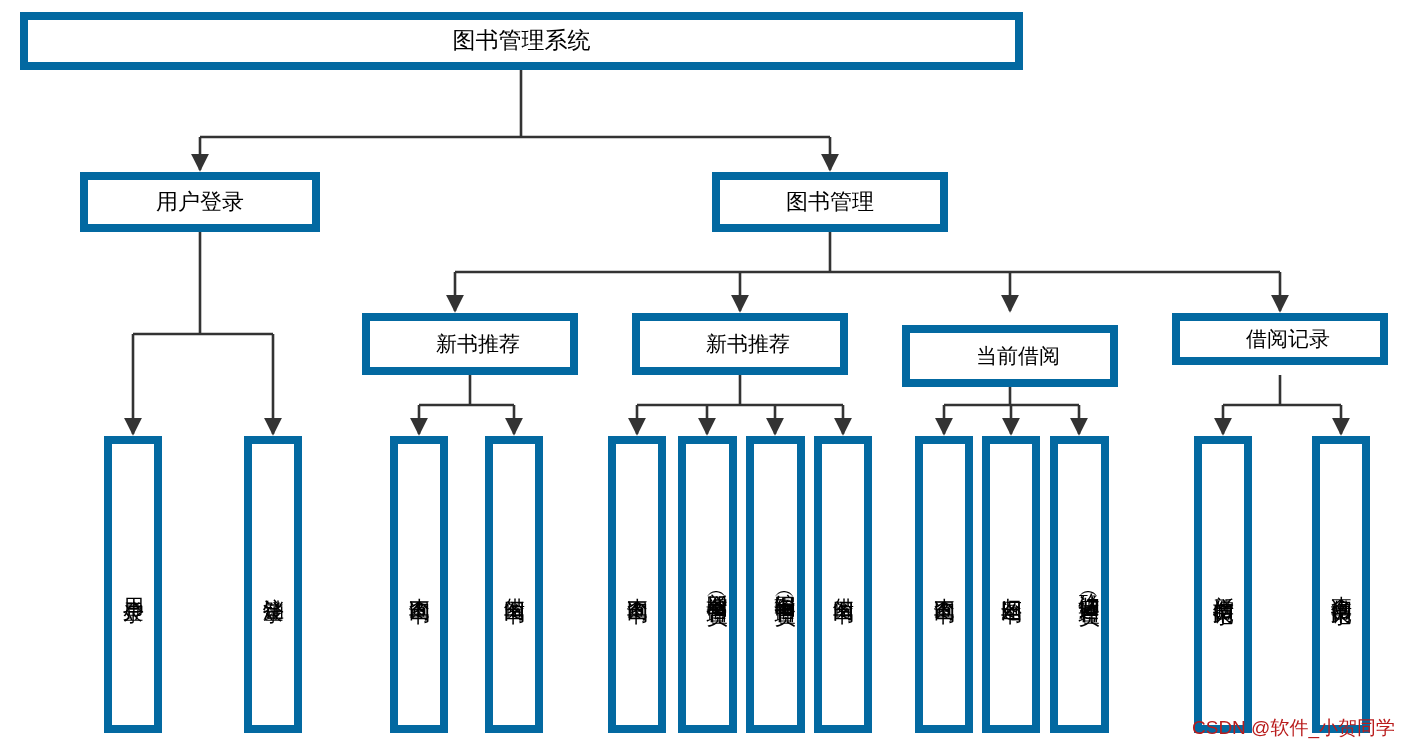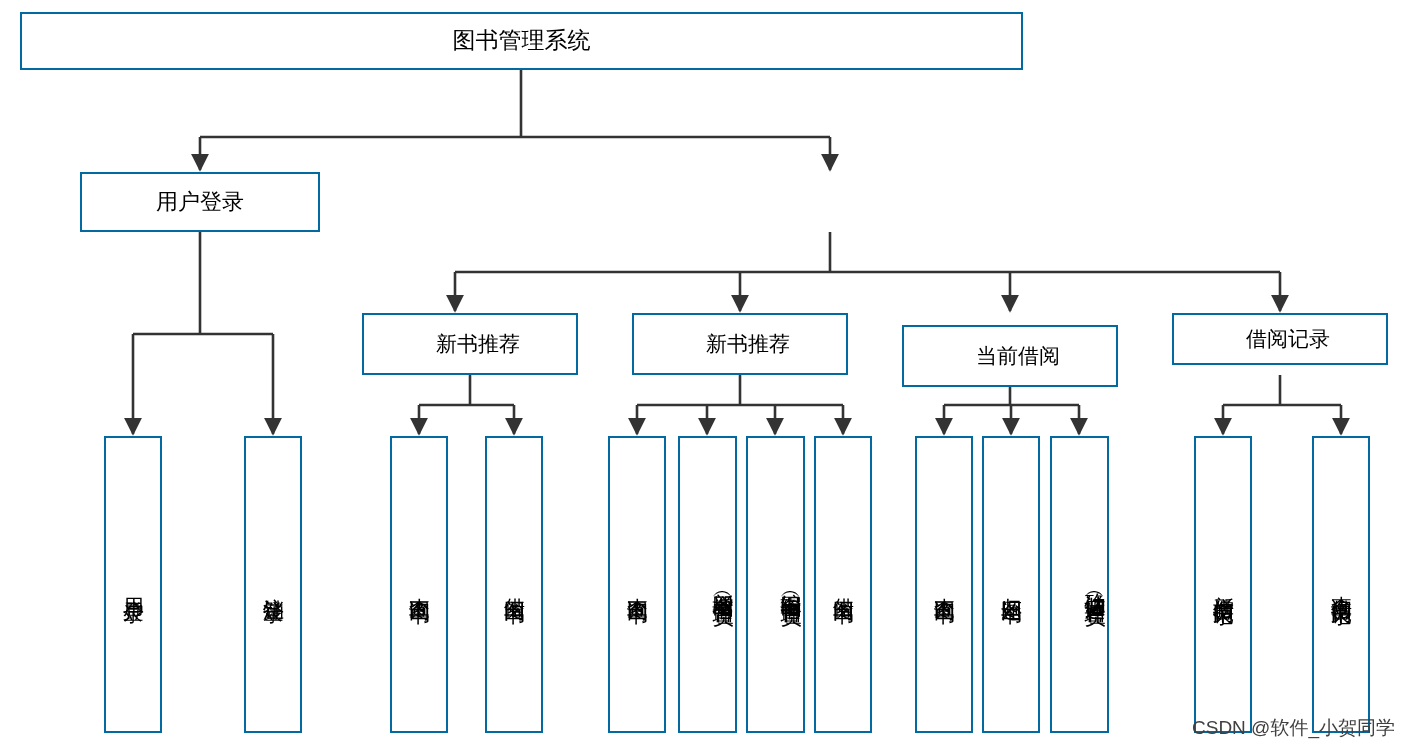--- a/index.html
+++ b/index.html
@@ -22,21 +22,21 @@
     position: absolute;
     left: 0;
     top: 0;
     width: 1405px;
     height: 747px;
     pointer-events: none;
   }
   .node {
     position: absolute;
     box-sizing: border-box;
-    border: 2px solid #0369a1;
+    border: 8px solid #0369a1;
     background: #ffffff;
     display: flex;
     align-items: center;
     justify-content: center;
     color: #000000;
     line-height: 1.18;
   }
   .node.root {
     font-size: 23px;
   }
@@ -58,21 +58,21 @@
     align-items: flex-start;
   }
   .label {
     display: block;
     white-space: pre-line;
     text-align: center;
   }
   .watermark {
     position: absolute;
     font-size: 19px;
-    color: #404040;
+    color: #b91c1c;
     white-space: nowrap;
     letter-spacing: 0px;
   }
 </style>
 </head>
 <body>
 
 <div id="canvas">
 
   <svg class="edges" viewBox="0 0 1405 747">
@@ -125,20 +125,23 @@
     </g>
   </svg>
 
   <div class="node root" style="left:20px; top:12px; width:1003px; height:58px;">
     <span class="label">图书管理系统</span>
   </div>
 
   <div class="node lvl2" style="left:80px; top:172px; width:240px; height:60px;">
     <span class="label">用户登录</span>
   </div>
+  <div class="node lvl2" style="left:712px; top:172px; width:236px; height:60px;">
+    <span class="label">图书管理</span>
+  </div>
 
   <div class="node lvl3" style="left:362px; top:313px; width:216px; height:62px;">
     <span class="label">新书推荐</span>
   </div>
   <div class="node lvl3" style="left:632px; top:313px; width:216px; height:62px;">
     <span class="label">新书推荐</span>
   </div>
   <div class="node lvl3" style="left:902px; top:313px; width:216px; height:62px;margin-top:12px;">
     <span class="label">当前借阅</span>
   </div>

